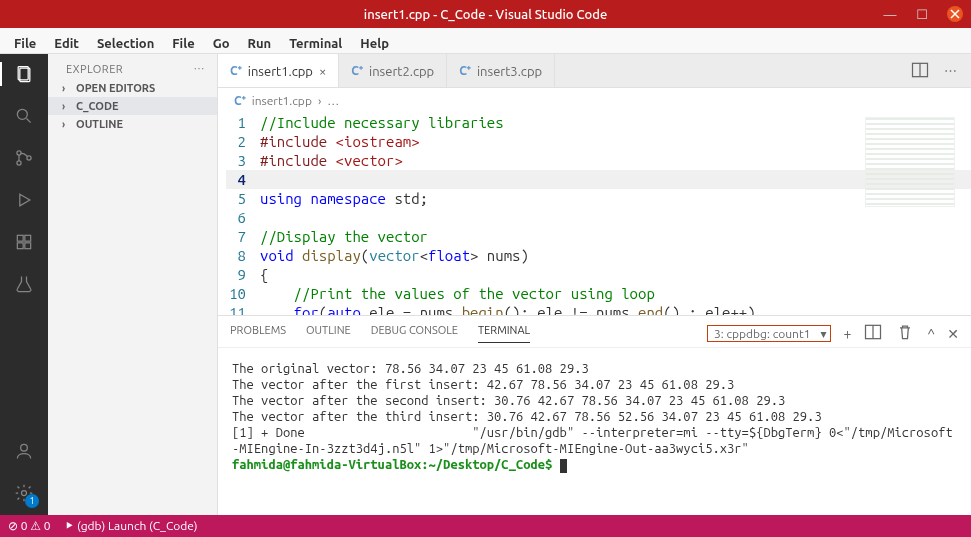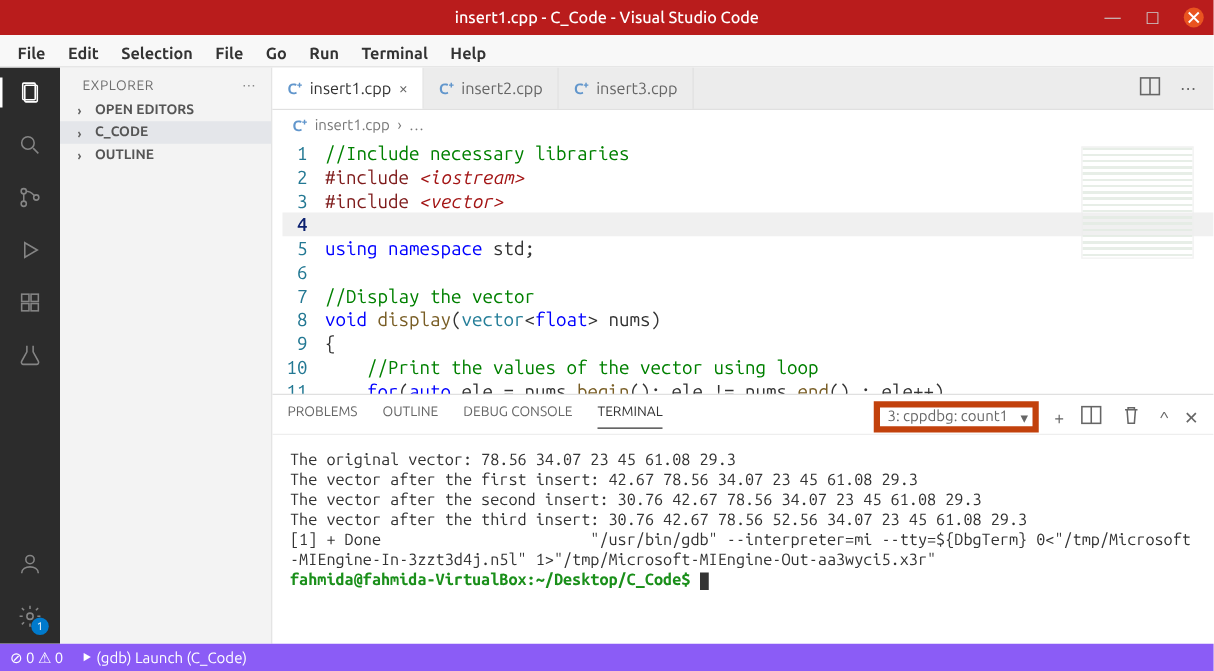--- a/index.html
+++ b/index.html
@@ -33,32 +33,32 @@
 .tabs-right { margin-left: auto; display: flex; align-items: center; gap: 14px; padding: 0 14px; color: #666; }
 .breadcrumb { padding: 4px 16px; font-size: 12px; color: #777; display: flex; align-items: center; gap: 6px; }
 .editor-body { flex: 1; position: relative; overflow: hidden; }
 .code { font-family: "Ubuntu Mono","Consolas",monospace; font-size: 15px; line-height: 19px; padding-left: 8px; white-space: pre; }
 .gutter { display: inline-block; width: 34px; text-align: right; color: #237893; padding-right: 14px; }
 .gutter.cur { color: #0b216f; font-weight: 500; }
 .hl-line { background: #f0f0f0; display: block; }
 .c-comment { color: #008000; }
 .c-keyword { color: #0000ff; }
 .c-pp { color: #7f1d1d; }
-.c-inc { color: #a31515; font-style: italic; }
+.c-inc { color: #a31515; }
 .c-func { color: #795e26; }
 .c-type { color: #267f99; }
 .minimap { position: absolute; right: 16px; top: 4px; width: 90px; height: 90px; background: repeating-linear-gradient(#e3ece3 0 2px, transparent 2px 5px); border: 1px solid #eee; opacity: .85; }
 .panel { border-top: 1px solid #e0e0e0; display: flex; flex-direction: column; height: 200px; }
 .panel-tabs { display: flex; align-items: center; padding: 4px 12px 0; gap: 20px; font-size: 11px; color: #666; height: 32px; border-bottom: 1px solid #eee; }
 .panel-tabs .ptab.active { color: #333; border-bottom: 1px solid #333; padding-bottom: 6px; }
 .panel-right { margin-left: auto; display: flex; align-items: center; gap: 12px; color: #666; font-size: 14px; }
-.term-select { border: 5px solid #c2410c; font-size: 12px; padding: 1px 20px 1px 6px; background: #fff; position: relative; }
+.term-select { border: 1px solid #c2410c; font-size: 12px; padding: 1px 20px 1px 6px; background: #fff; position: relative; }
 .terminal { flex: 1; font-family: "Ubuntu Mono","Consolas",monospace; font-size: 13px; line-height: 16px; padding: 12px 14px; color: #333; white-space: pre-wrap; word-break: break-all; overflow: hidden; }
 .term-prompt { color: #1a8f1a; font-weight: bold; }
-.statusbar { background: #8b5cf6; color: #fff; height: 22px; display: flex; align-items: center; font-size: 12px; padding: 0 8px; gap: 14px; }
+.statusbar { background: #be185d; color: #fff; height: 22px; display: flex; align-items: center; font-size: 12px; padding: 0 8px; gap: 14px; }
 .statusbar .sb-right { margin-left: auto; display: flex; gap: 14px; align-items: center; }
 .statusbar span { display: inline-flex; align-items: center; gap: 4px; }
 svg { width: 20px; height: 20px; }
 </style>
 </head>
 <body>
 
 <div class="titlebar">
   <span class="titlebar-title">insert1.cpp - C_Code - Visual Studio Code</span>
   <div class="titlebar-controls">

